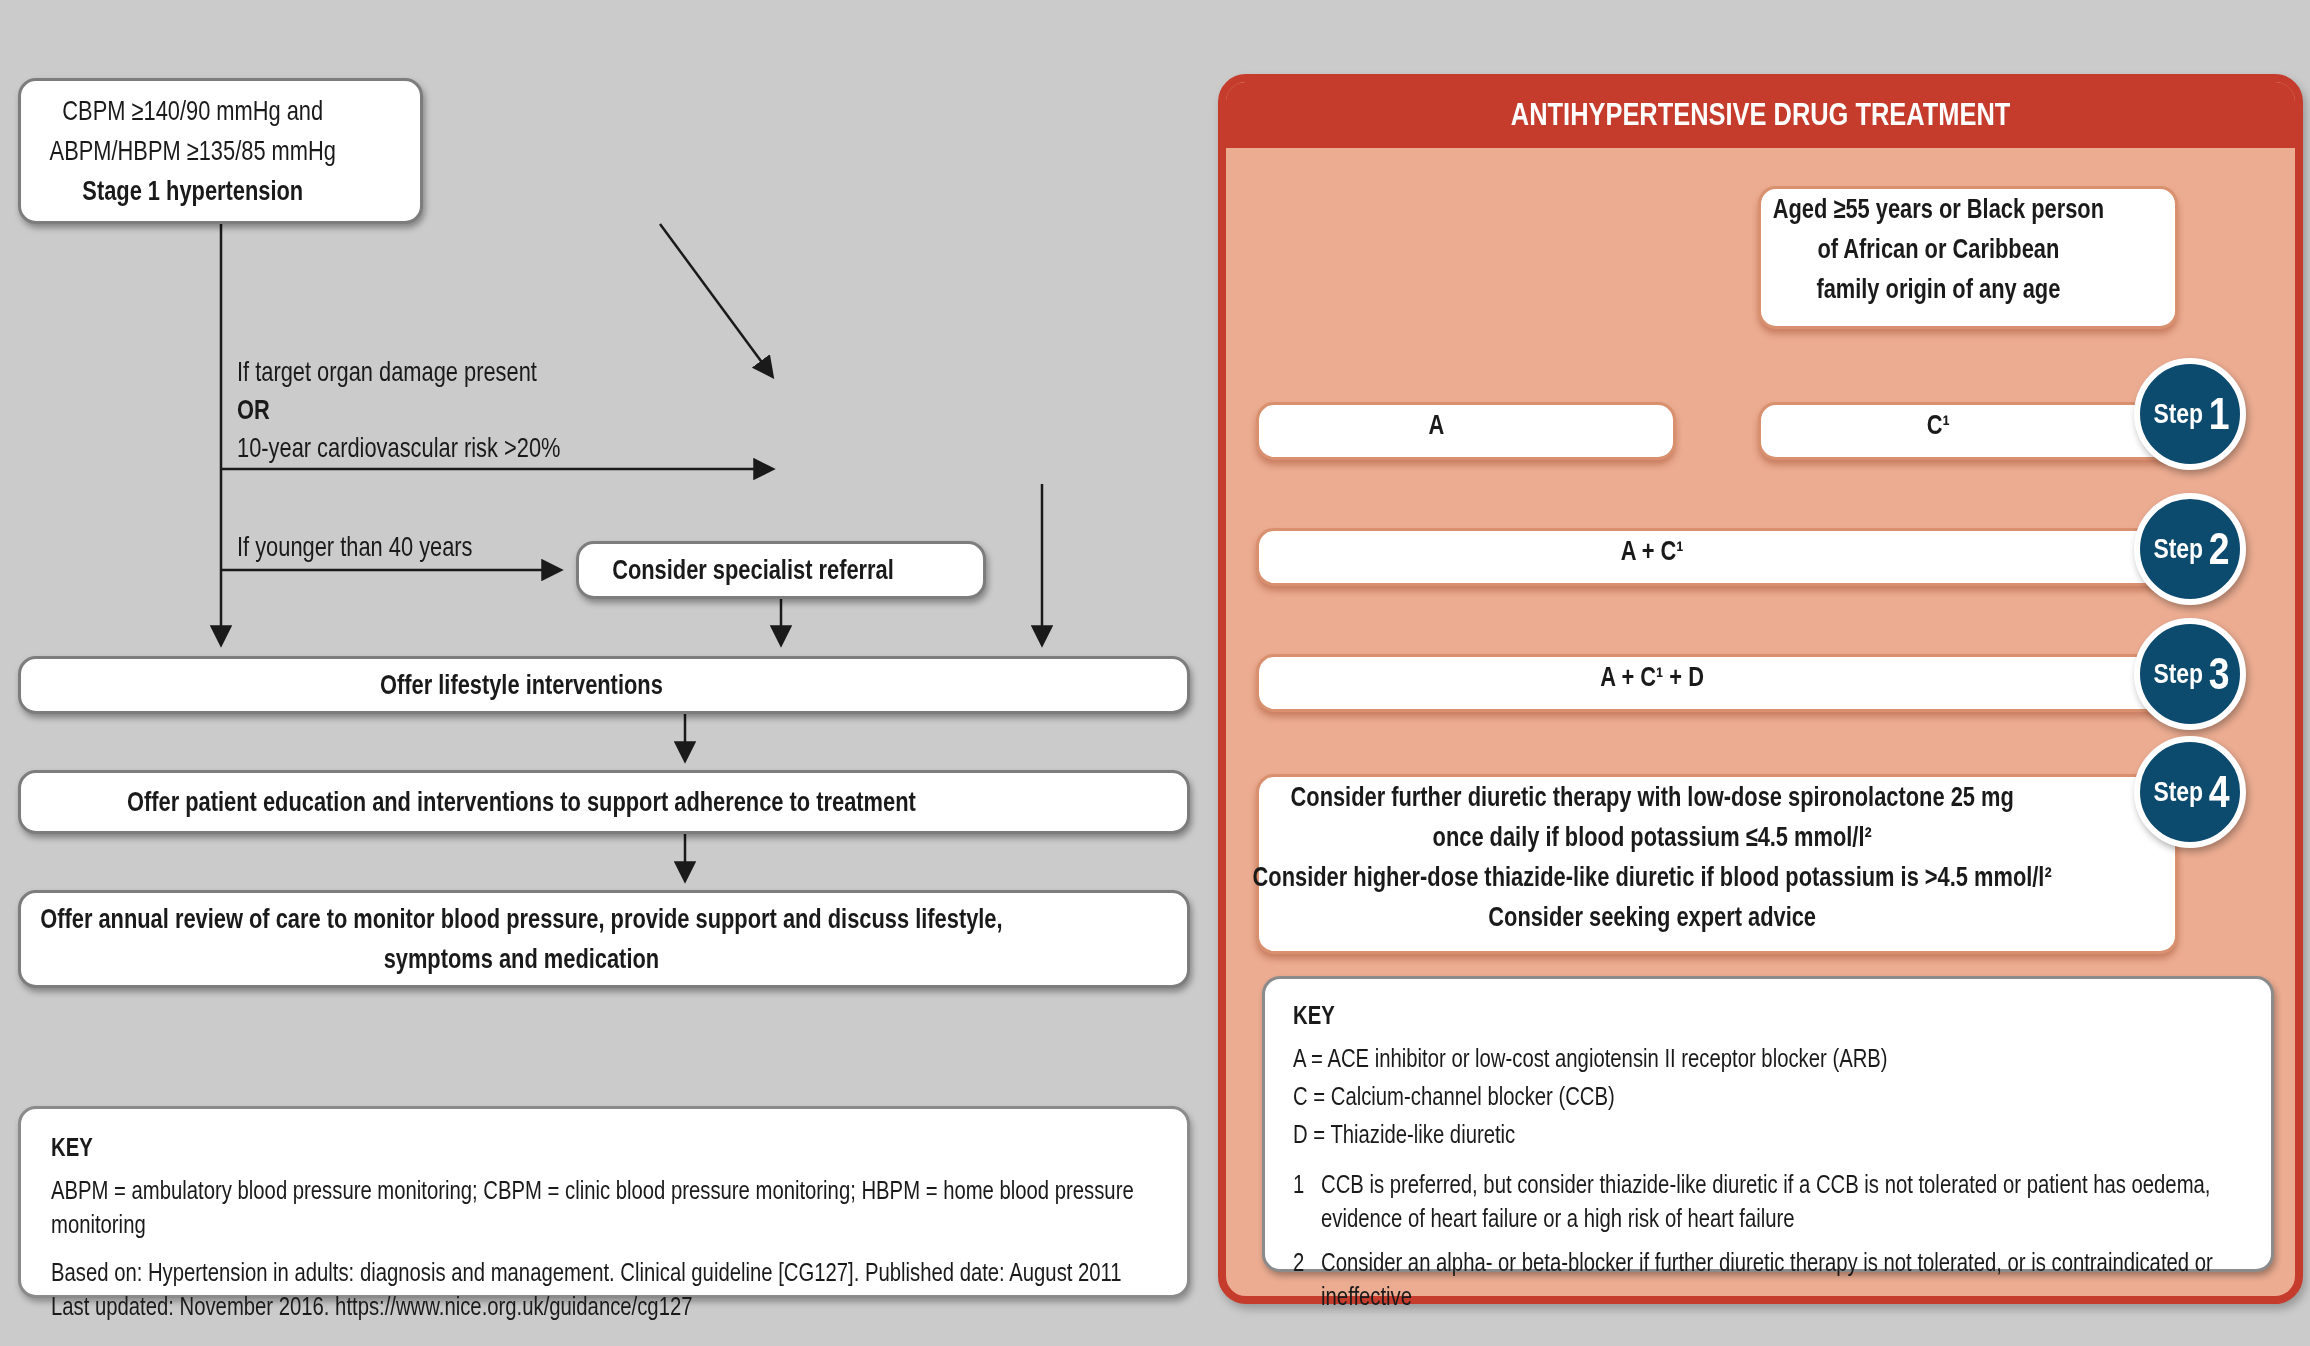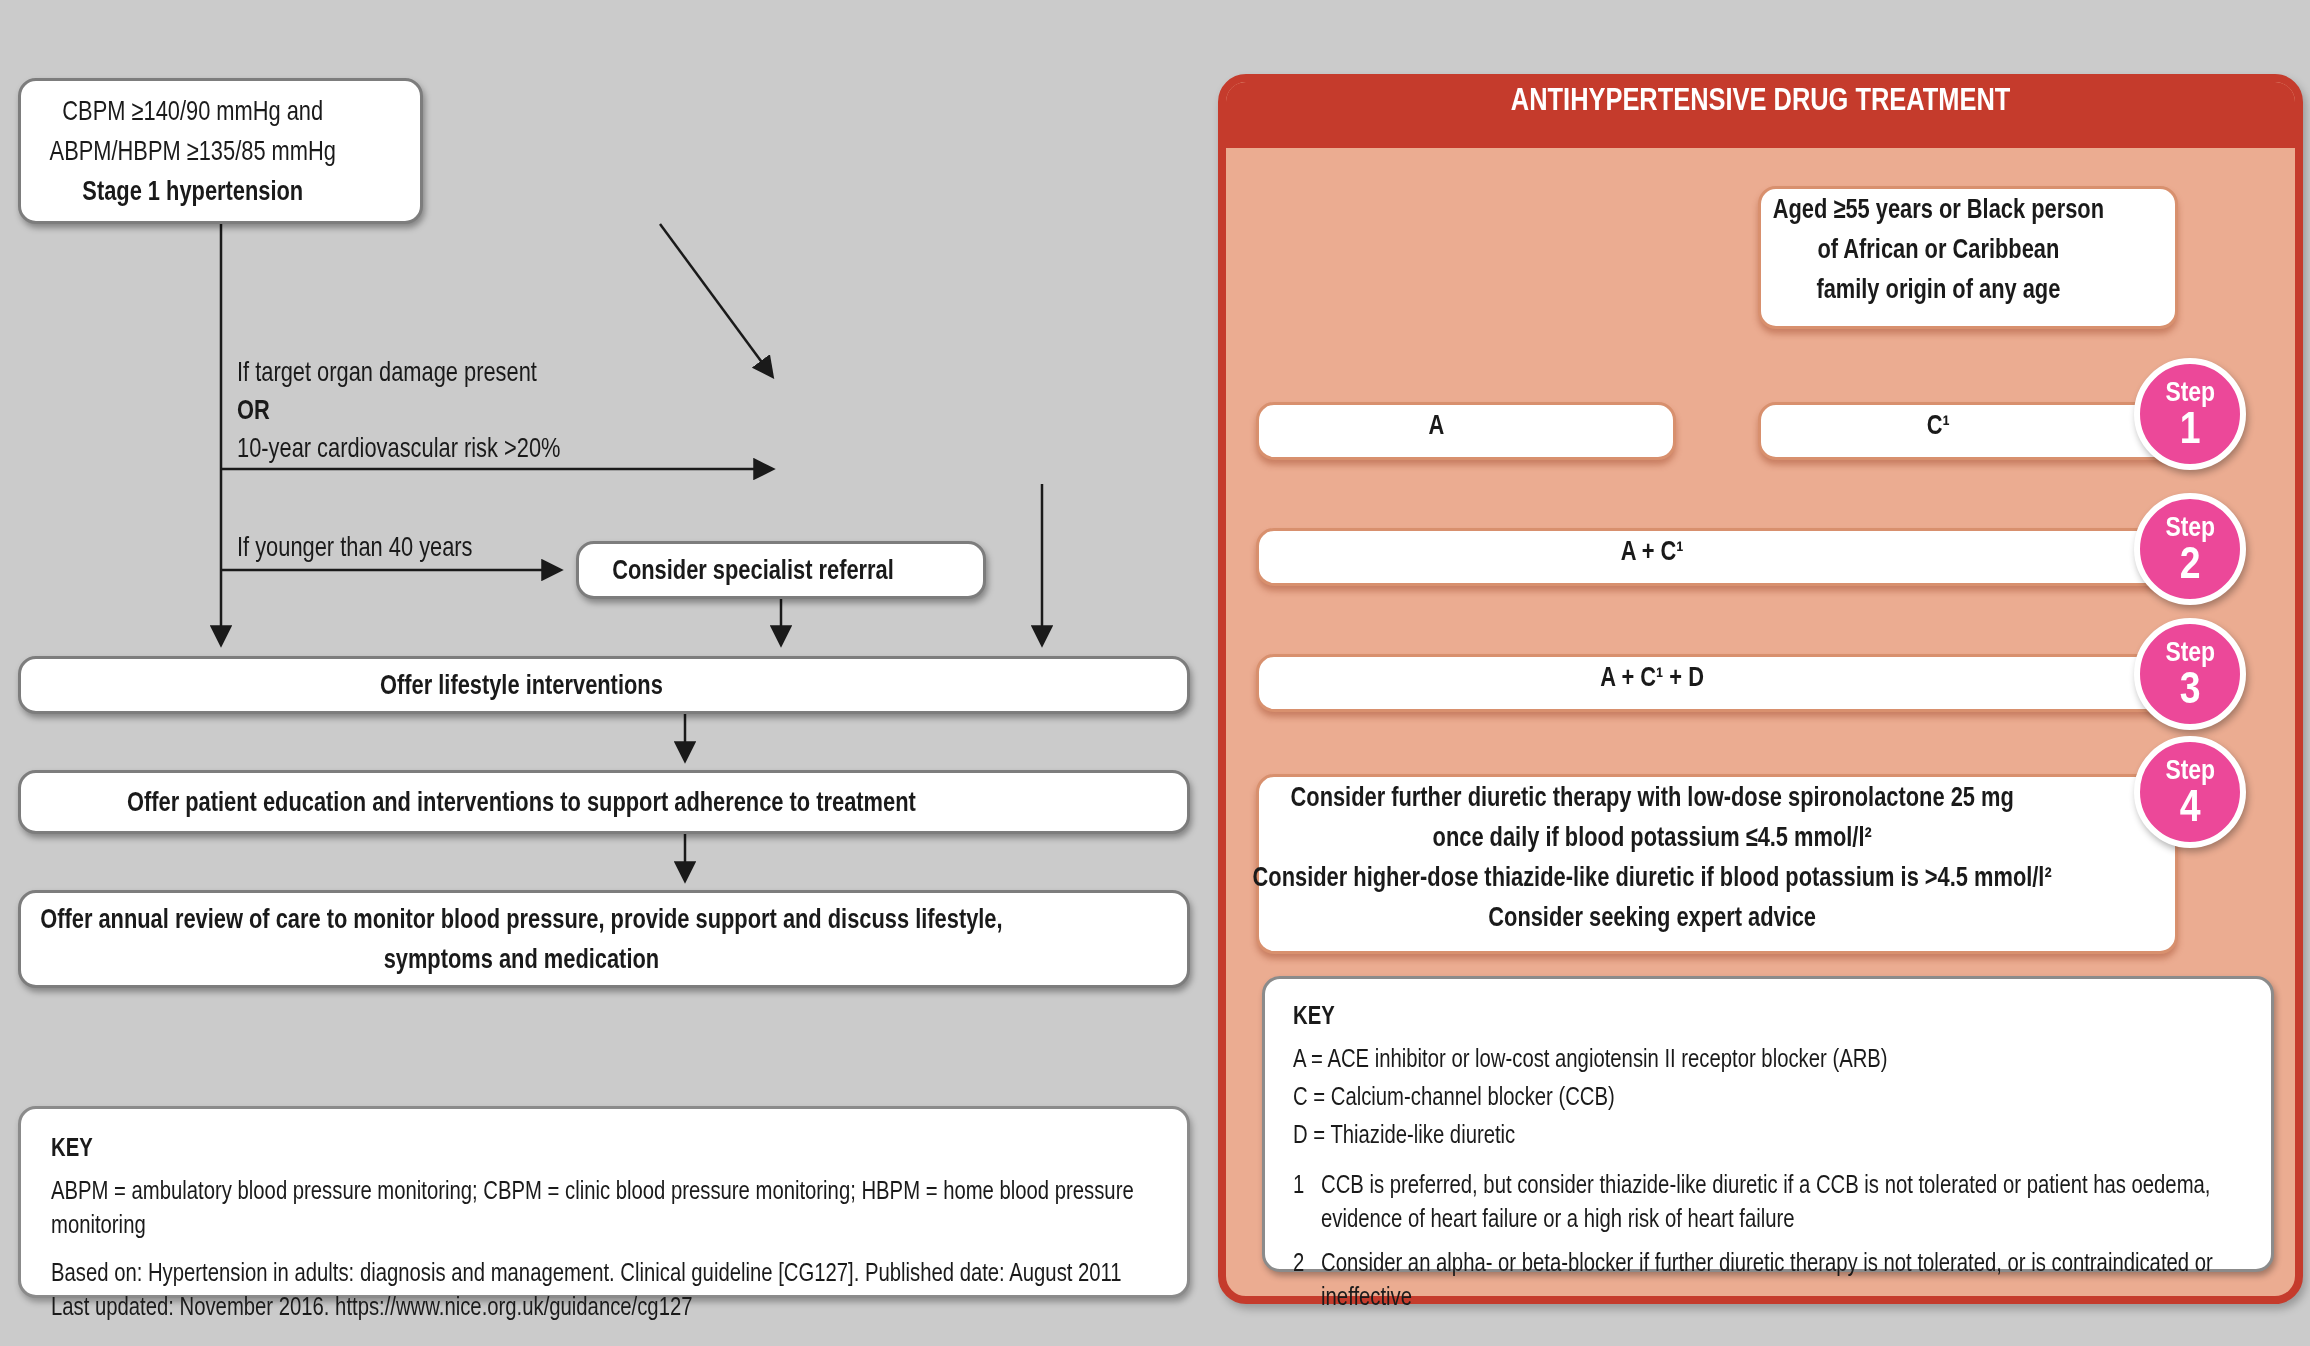--- a/index.html
+++ b/index.html
@@ -35,27 +35,27 @@
   .boxtext{font-size:28px;font-weight:700;line-height:40px;}
   .label{position:absolute;font-size:28px;line-height:38px;}
   
   .panel{
     position:absolute;left:1218px;top:60px;width:1085px;height:1230px;box-sizing:border-box;
     background:#ebac91;border:8px solid #c53b2c;border-radius:28px;overflow:hidden;
     box-shadow:3px 5px 9px rgba(0,0,0,0.25);
   }
   .panel-header{
     position:absolute;left:0;top:0;width:100%;height:66px;background:#c53b2c;
-    display:flex;justify-content:center;
+    display:flex;align-items:center;justify-content:center;
   }
   .panel-title{color:#ffffff;font-weight:700;font-size:31px;white-space:nowrap;transform:scaleX(0.82);}
   .stepcircle{
     position:absolute;width:100px;height:100px;border-radius:50%;
-    background:#ec4899;border:6px solid #ffffff;box-shadow:2px 4px 7px rgba(0,0,0,0.30);
-    display:flex;flex-direction:column;align-items:center;justify-content:center;
+    background:#0c4a6e;border:6px solid #ffffff;box-shadow:2px 4px 7px rgba(0,0,0,0.30);
+    display:flex;flex-direction:row;align-items:center;justify-content:center;
     color:#ffffff;z-index:5;
   }
   .step-word{font-size:27px;font-weight:700;line-height:28px;transform:scaleX(0.85);}
   .step-num{font-size:44px;font-weight:700;line-height:44px;transform:scaleX(0.85);}
   .keytitle{font-size:26px;font-weight:700;line-height:32px;}
   .keypara{font-size:26px;line-height:34px;}
   .note{display:flex;font-size:26px;line-height:34px;}
   .note-num{flex:none;width:36px;}
   .sup{white-space:nowrap;}
 </style>

